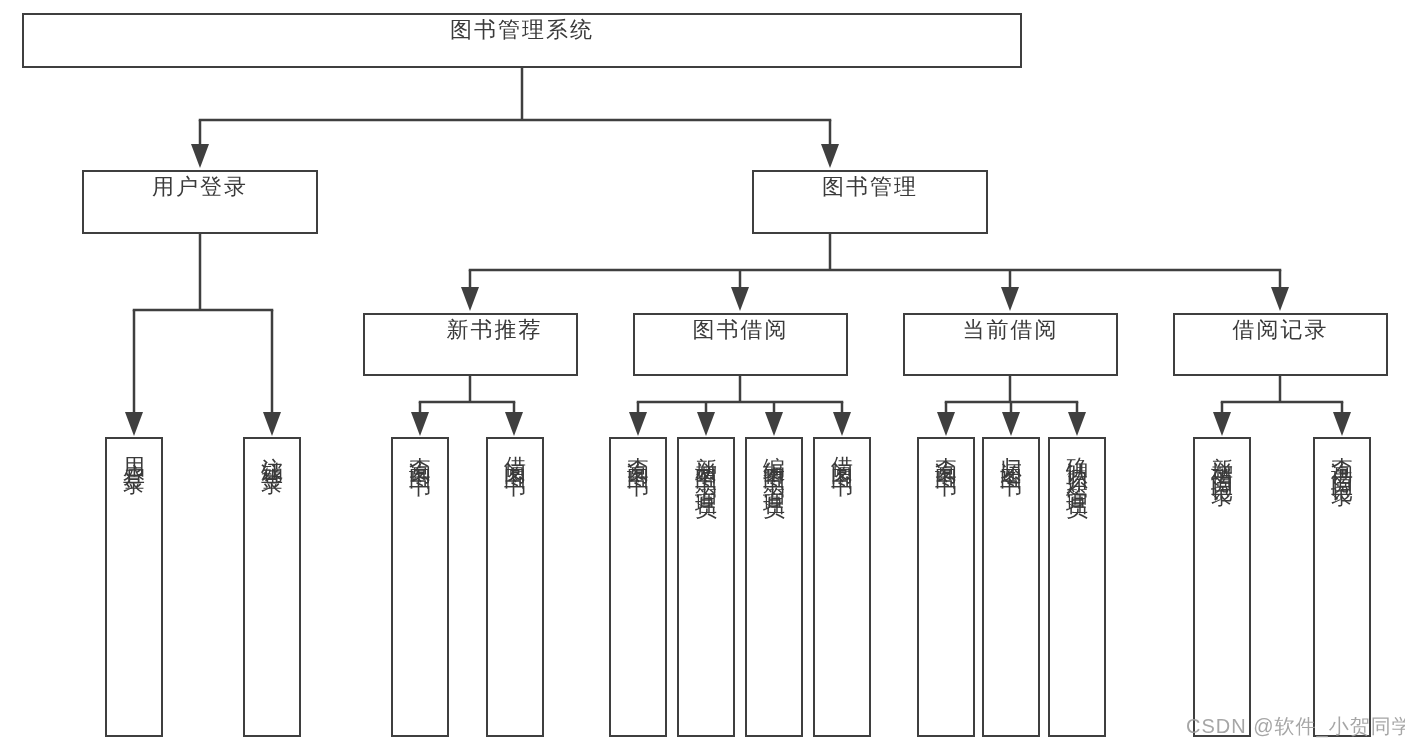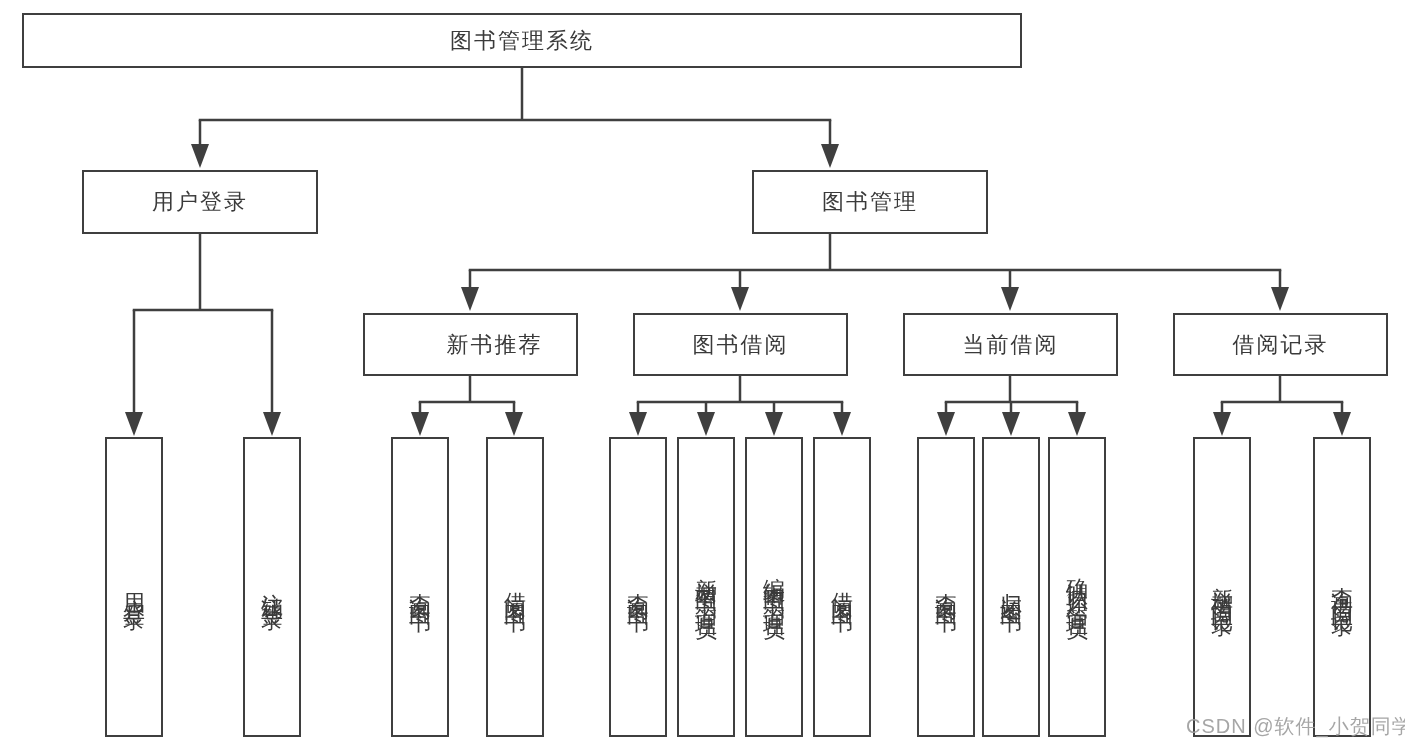--- a/index.html
+++ b/index.html
@@ -19,21 +19,21 @@
     left: 0; top: 0;
     width: 1405px; height: 747px;
     pointer-events: none;
   }
 
   .box {
     position: absolute;
     background: #ffffff;
     border: 2px solid #3f3f3f;
     display: flex;
-    align-items: center;
+    align-items: flex-start;
     justify-content: center;
     color: #3a3a3a;
   }
 
   .hlabel {
     font-size: 22px;
     letter-spacing: 2px;
     white-space: nowrap;
   }
 

